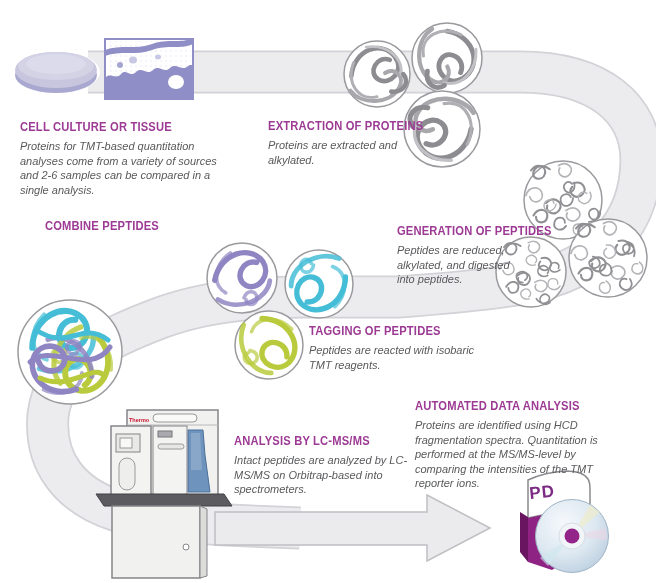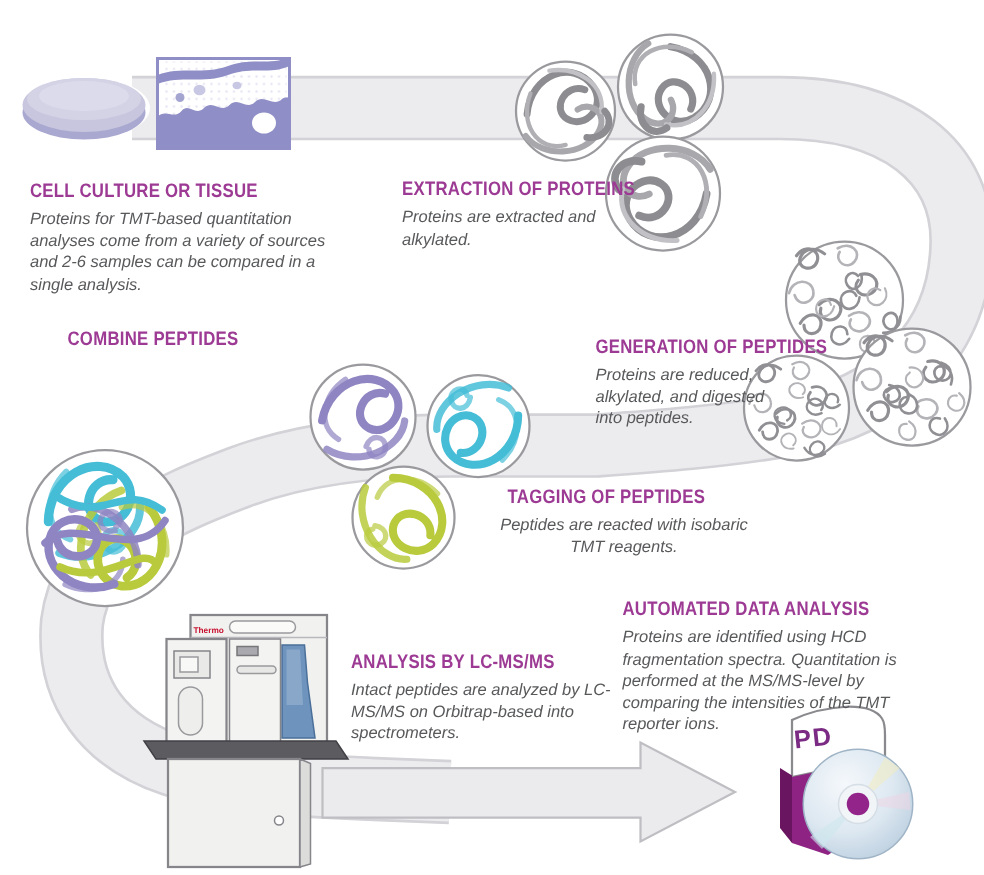--- a/index.html
+++ b/index.html
@@ -16,21 +16,21 @@
   }
   .step p{
     margin:0;font-size:11px;line-height:1.32;color:#58595b;
     font-family:"Liberation Sans",sans-serif;
     font-style:italic;
   }
   .s-cell{left:20px;top:119px;width:205px;}
   .s-extract{left:268px;top:118px;width:168px;}
   .s-generate{left:397px;top:203px;width:128px;margin-top:20px;}
   .s-combine{left:13px;top:218px;width:188px;margin-left:32px;}
-  .s-tag{left:332px;top:323px;width:168px;text-align:center;}
+  .s-tag{left:309px;top:323px;width:168px;}
   .s-analysis{left:234px;top:433px;width:192px;}
   .s-auto{left:415px;top:398px;width:208px;}
   .p1{stroke:#8d8d91;stroke-width:4;fill:none;stroke-linecap:round;}
   .p2{stroke:#a8a8ac;stroke-width:3.5;fill:none;stroke-linecap:round;}
   .p3{stroke:#c2c2c6;stroke-width:2.5;fill:none;stroke-linecap:round;}
   .p4{stroke:#b0b0b4;stroke-width:2.5;fill:none;stroke-linecap:round;}
   .c1{stroke:#909094;stroke-width:1.7;fill:none;stroke-linecap:round;}
   .c2{stroke:#b4b4b8;stroke-width:1.4;fill:none;stroke-linecap:round;}
   .t1{stroke:currentColor;stroke-width:4.5;fill:none;stroke-linecap:round;}
   .t2{stroke:currentColor;stroke-width:4;fill:none;stroke-linecap:round;opacity:.85;}
@@ -183,21 +183,21 @@
   <p>Proteins for TMT-based quantitation analyses come from a variety of sources and 2-6 samples can be compared in a single analysis.</p>
 </div>
 
 <div class="step s-extract">
   <h3>EXTRACTION OF PROTEINS</h3>
   <p>Proteins are extracted and alkylated.</p>
 </div>
 
 <div class="step s-generate">
   <h3>GENERATION OF PEPTIDES</h3>
-  <p>Proteins are reduced, alkylated, and digested into peptides.</p>
+  <p>Peptides are reduced, alkylated, and digested into peptides.</p>
 </div>
 
 <div class="step s-combine">
   <h3>COMBINE PEPTIDES</h3>
 </div>
 
 <div class="step s-tag">
   <h3>TAGGING OF PEPTIDES</h3>
   <p>Peptides are reacted with isobaric TMT reagents.</p>
 </div>

